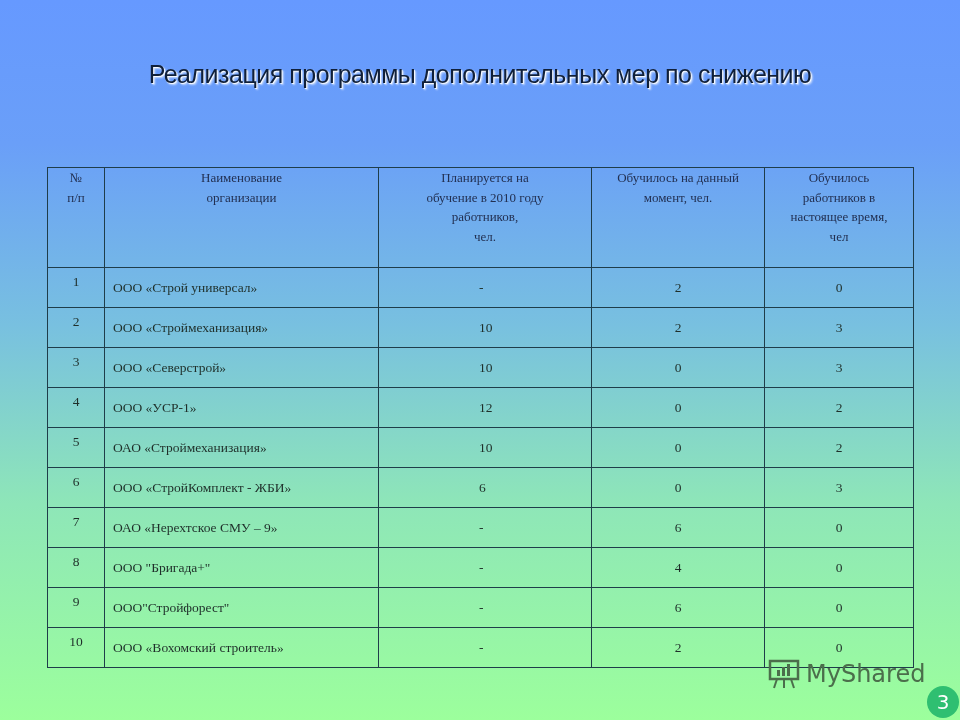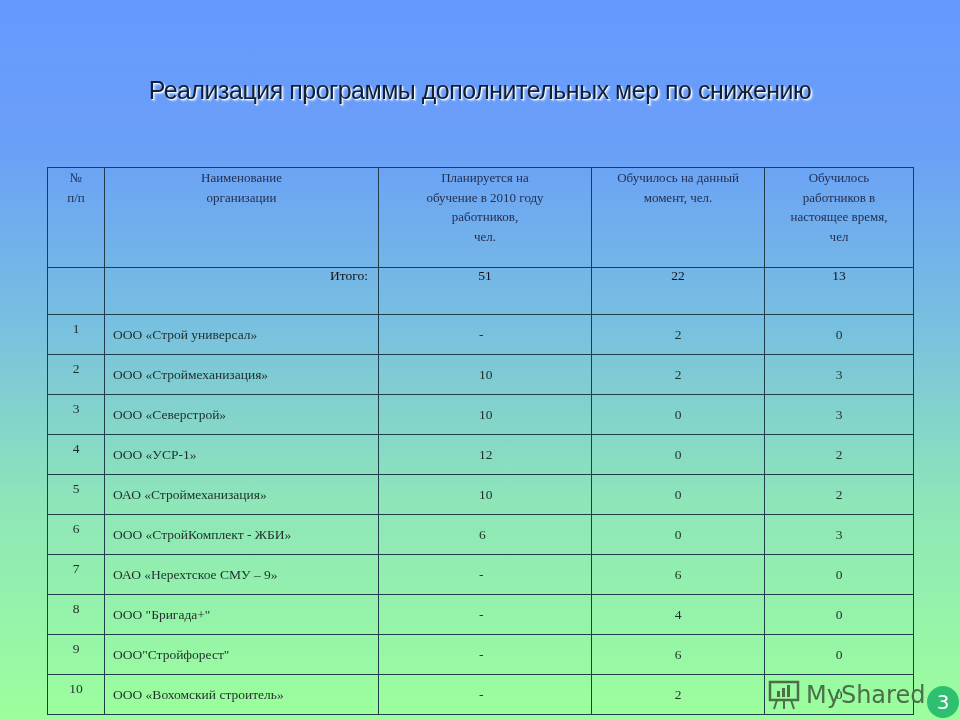--- a/index.html
+++ b/index.html
@@ -7,21 +7,20 @@
     width:960px; height:720px; overflow:hidden; position:relative;
     background: linear-gradient(to bottom, #6699ff 0%, #6a9ff8 20%, #78c0e0 45%, #8ee6b8 70%, #9cff9c 100%);
     font-family: "Liberation Serif", serif;
   }
   .title {
     position:absolute; left:0; top:58px; width:960px; text-align:center;
     font-family: "Liberation Sans", sans-serif;
     font-size:25px; line-height:32px; color:#10203a;
     text-shadow: 1px 1px 1px #ffffff, 2px 2px 2px rgba(255,255,255,0.6);
     letter-spacing:-0.5px;
-    margin-top:16px;
   }
   .title span { display:block; }
   table.data {
     position:absolute; left:47px; top:167px; width:866px;
     border-collapse:collapse; table-layout:fixed;
     color:#1d2a3a; font-size:13px;
   }
   table.data td, table.data th {
     border:1.5px solid #1f3d4a; padding:0; font-weight:normal;
   }
@@ -29,21 +28,21 @@
   .total td { height:46px; vertical-align:top; padding-top:7px; font-weight:bold; font-size:13.5px; color:#111; }
   .total .lbl { text-align:right; padding-right:10px; }
   .total .num { text-align:center; }
   .row td { height:33px; vertical-align:middle; font-size:13.5px; color:#1f2f2a; }
   .row .n { text-align:center; vertical-align:top; padding-top:6px; }
   .row .org { padding-left:8px; }
   .row .plan { padding-left:100px; }
   .row .c { text-align:center; }
   .logo {
     position:absolute; left:767px; top:656px; height:36px; display:flex; align-items:center;
-    font-family:"DejaVu Sans", sans-serif; font-size:24px; color:#4b6e4b;margin-top:21px;
+    font-family:"DejaVu Sans", sans-serif; font-size:24px; color:#4b6e4b;
   }
   .logo svg { margin-right:5px; }
   .badge {
     position:absolute; left:927px; top:686px; width:32px; height:32px; border-radius:50%;
     background:#2fbf71; color:#fff; font-family:"DejaVu Sans", sans-serif; font-size:20px;
     display:flex; align-items:center; justify-content:center;
   }
 </style>
 </head>
 <body>
@@ -69,27 +68,20 @@
     <th><span style="white-space:pre-line">Планируется на
 обучение в 2010 году
 работников,
 чел.</span></th>
     <th><span style="white-space:pre-line">Обучилось на данный
 момент, чел.</span></th>
     <th><span style="white-space:pre-line">Обучилось
 работников в
 настоящее время,
 чел</span></th>
-  </tr>
-  <tr class="total">
-    <td></td>
-    <td class="lbl">Итого:</td>
-    <td class="num">51</td>
-    <td class="num">22</td>
-    <td class="num">13</td>
   </tr>
   </tbody>
     <tbody id="rows">
       <tr class="row">
         <td class="n">1</td>
         <td class="org">ООО «Строй универсал»</td>
         <td class="plan">-</td>
         <td class="c">2</td>
         <td class="c">0</td>
       </tr>

